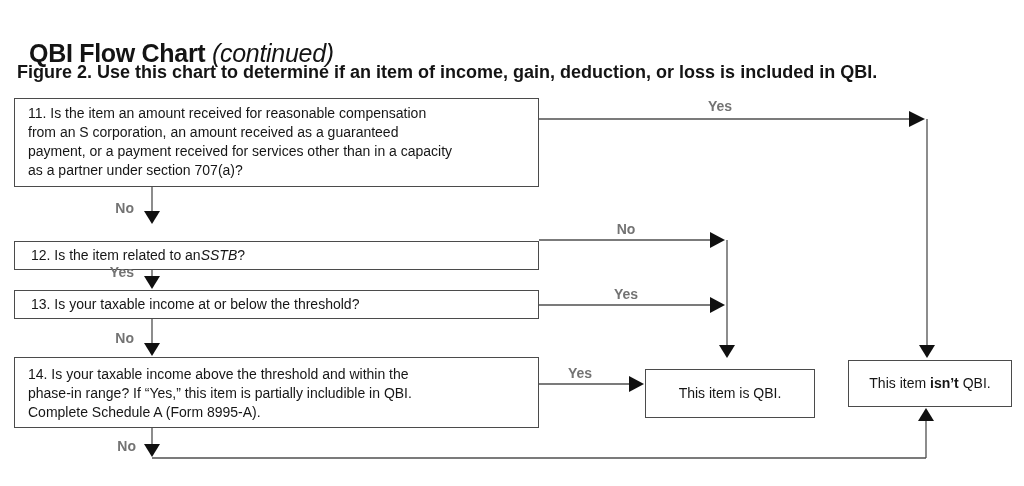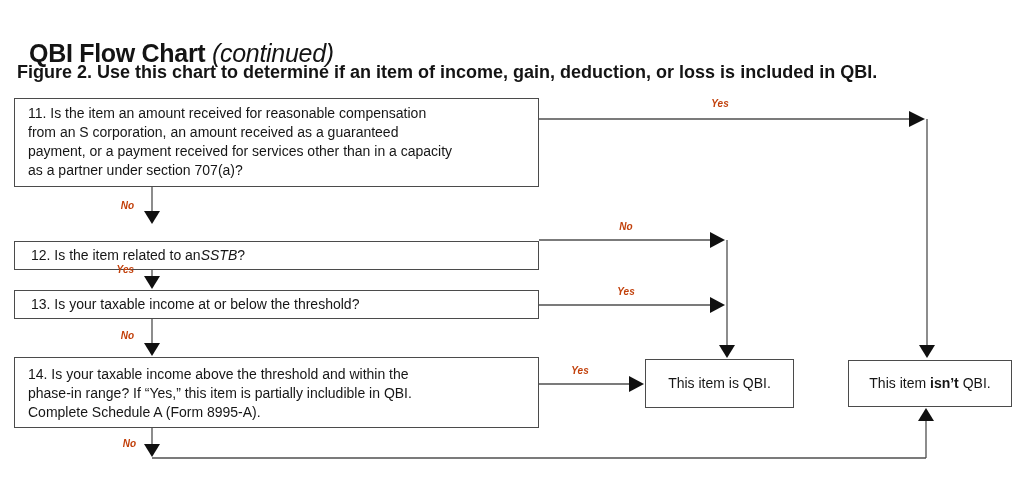--- a/index.html
+++ b/index.html
@@ -39,25 +39,24 @@
     background: #ffffff;
     font-size: 14px;
     line-height: 19px;
     color: #161616;
   }
   .qbox.multi { padding: 5px 14px 0 13px; white-space: pre-line; }
   .qbox.single { display: flex; align-items: center; padding-left: 16px; }
   .qbox.result { display: flex; align-items: center; justify-content: center; white-space: pre-wrap; }
   .edge-label {
     position: absolute;
-    font-size: 10px;
+    font-size: 14px;
     font-weight: bold;
-    color: #c2410c;
+    color: #737373;
     white-space: nowrap;
-    font-style: italic;
   }
   .edge-label.right-align { text-align: right; }
   .edge-label.center-align { text-align: center; }
   .connectors {
     position: absolute;
     left: 0; top: 0;
     pointer-events: none;
   }
   .connectors line { stroke: #4f4f4f; stroke-width: 1.3; }
   .connectors polygon { fill: #101010; stroke: none; }
@@ -139,21 +138,21 @@
       <em>SSTB</em>
       <span>?</span>
     </div>
 
   <div class="qbox single" style="left:14px; top:290px; width:525px; height:29px;text-align:right;">13. Is your taxable income at or below the threshold?</div>
 
   <div class="qbox multi" style="left:14px; top:357px; width:525px; height:71px; padding-top:7px;">14. Is your taxable income above the threshold and within the
 phase-in range? If “Yes,” this item is partially includible in QBI.
 Complete Schedule A (Form 8995-A).</div>
 
-  <div class="qbox result" style="left:645px; top:359px; width:149px; height:49px;">This item is QBI.</div>
+  <div class="qbox result" style="left:645px; top:369px; width:170px; height:49px;">This item is QBI.</div>
 
   <div class="qbox result" style="left:848px; top:360px; width:164px; height:47px;"><span>This item </span><b>isn’t</b><span> QBI.</span></div>
 
   <div class="edge-label right-align" style="left:100px; top:200px; width:34px;">No</div>
 
   <div class="edge-label center-align" style="left:698px; top:98px; width:44px;">Yes</div>
 
   <div class="edge-label center-align" style="left:606px; top:221px; width:40px;">No</div>
 
   <div class="edge-label right-align" style="left:92px; top:264px; width:42px;">Yes</div>

